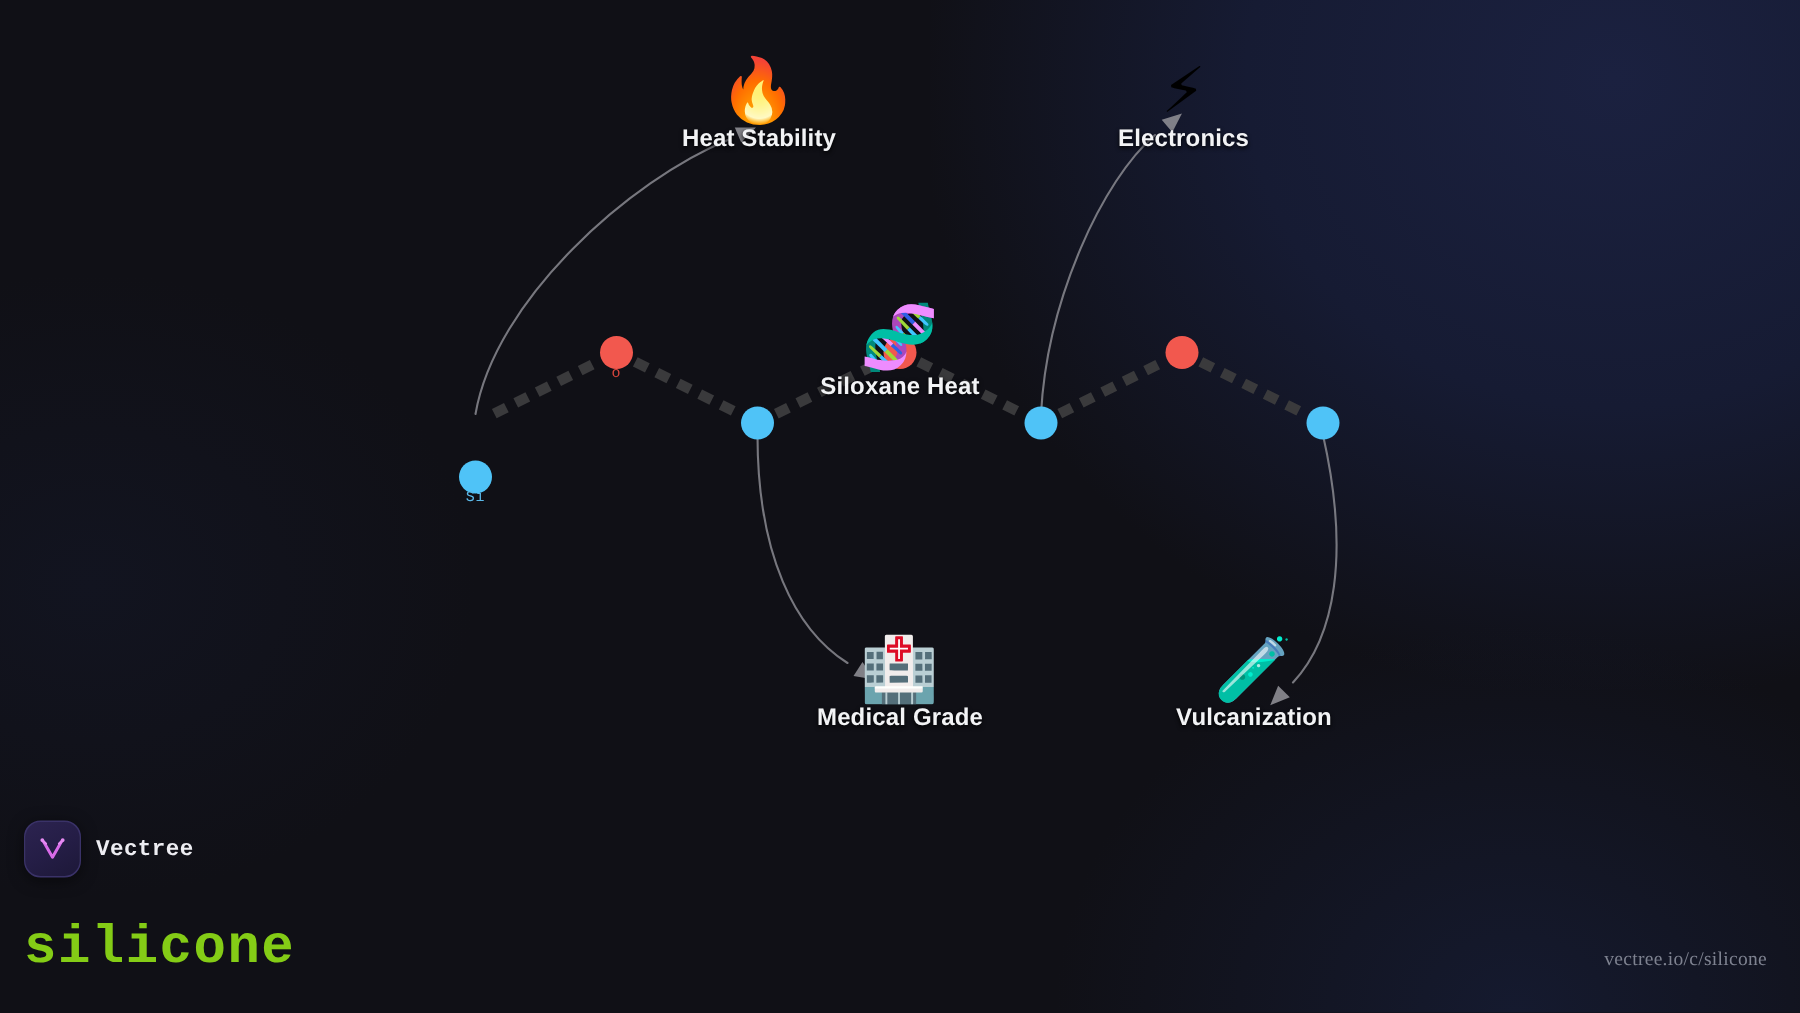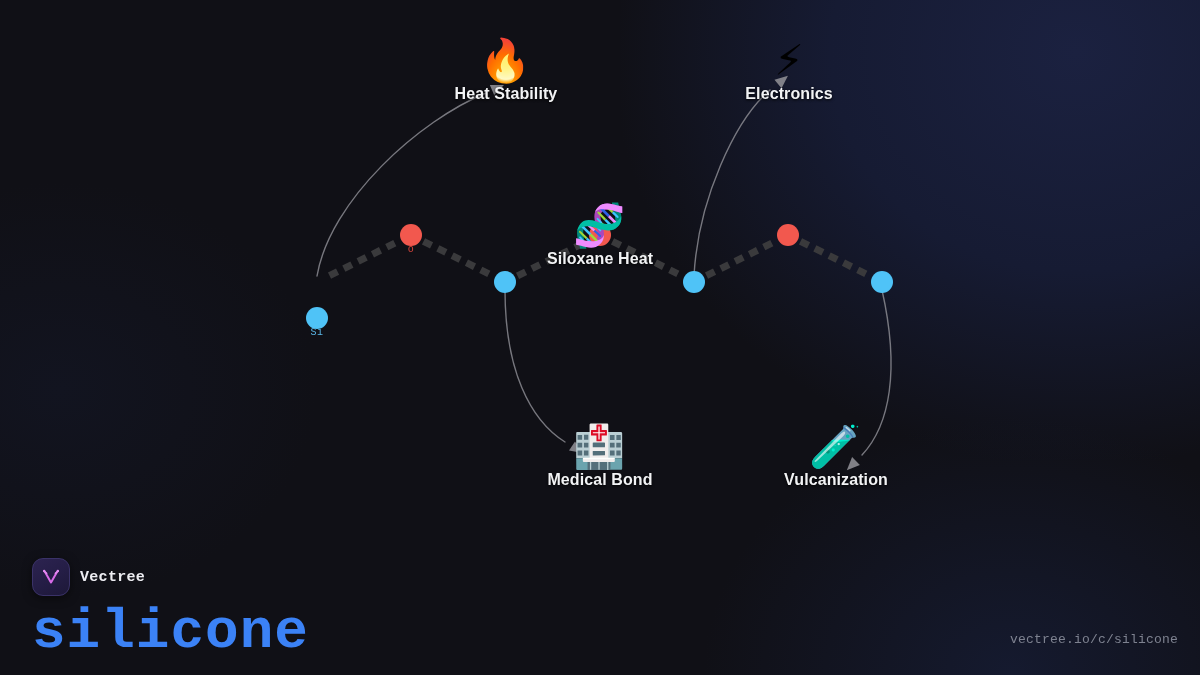--- a/index.html
+++ b/index.html
@@ -51,42 +51,42 @@
     font-family:"DejaVu Sans",sans-serif;
   }
   .concept .clabel{
     display:block;margin-top:1px;
     font-size:16px;font-weight:bold;color:#F2F3F5;
     letter-spacing:.1px;white-space:nowrap;
     text-shadow:0 1px 3px rgba(0,0,0,.95);
   }
 
   
-  .brand{position:absolute;left:32px;bottom:20px;text-align:center;}
+  .brand{position:absolute;left:16px;bottom:20px;text-align:center;}
   .brand-row{display:flex;align-items:center;gap:10px;}
   .logo-tile{
     width:36px;height:36px;border-radius:11px;
     background:linear-gradient(150deg,#2c2350 0%,#241d45 55%,#1d1838 100%);
     border:1px solid #3a3268;
     display:flex;align-items:center;justify-content:center;
     box-shadow:0 2px 10px rgba(0,0,0,.5);
   }
   .brand-name{
     font-family:"Liberation Mono","DejaVu Sans Mono",monospace;
     font-size:15px;font-weight:bold;color:#EDEDF2;letter-spacing:.3px;
   }
   .brand-title{
-    margin-top:13px;
+    margin-top:24px;
     font-family:"Liberation Mono","DejaVu Sans Mono",monospace;
-    font-size:56px;font-weight:bold;color:#3b82f6;letter-spacing:1px;
+    font-size:36px;font-weight:bold;color:#84cc16;letter-spacing:1px;
     line-height:46px;
   }
   .url{
     position:absolute;right:22px;bottom:28px;
-    font-family:Liberation Mono, monospace;
+    font-family:Liberation Serif, serif;
     font-size:13px;color:#7E8290;letter-spacing:.2px;text-align:center;
   }
 </style>
 </head>
 <body>
 
 <div id="stage">
 
   <div class="glow-tr"></div>
   <div class="glow-br"></div>
@@ -147,21 +147,21 @@
       <div class="concept" style="left: 789px; top: 70px;">
         <span class="emoji">⚡</span>
         <span class="clabel">Electronics</span>
       </div>
       <div class="concept" style="left: 600px; top: 235px;">
         <span class="emoji">🧬</span>
         <span class="clabel">Siloxane Heat</span>
       </div>
       <div class="concept" style="left: 600px; top: 456px;">
         <span class="emoji">🏥</span>
-        <span class="clabel">Medical Bond</span>
+        <span class="clabel">Medical Grade</span>
       </div>
       <div class="concept" style="left: 836px; top: 456px;">
         <span class="emoji">🧪</span>
         <span class="clabel">Vulcanization</span>
       </div>
     </div>
 
   <div class="brand">
     <div class="brand-row">
       <div class="logo-tile">

